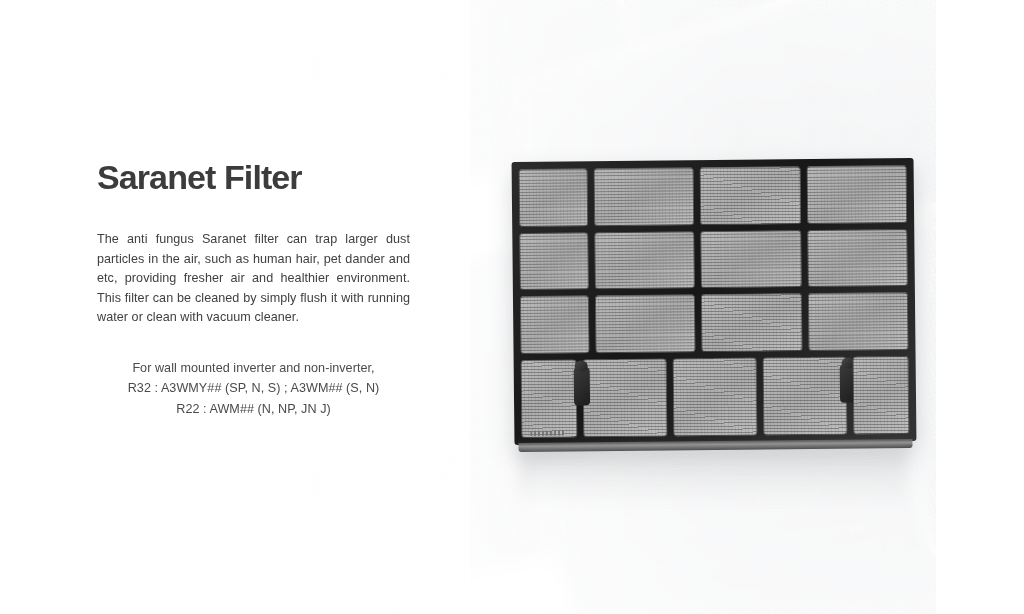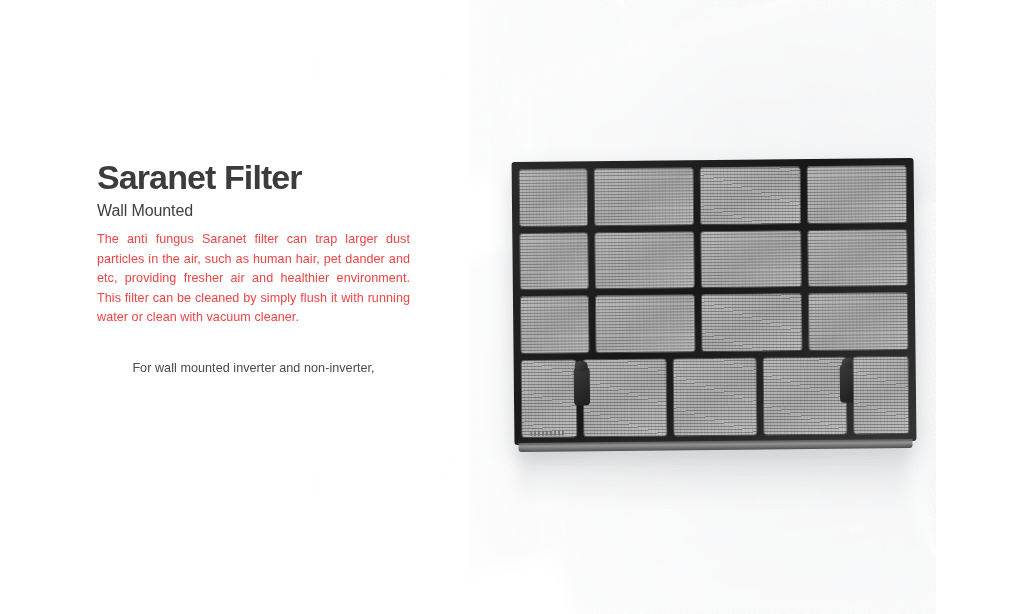--- a/index.html
+++ b/index.html
@@ -81,24 +81,24 @@
     line-height:1.12;
   }
   .subtitle {
     margin-top:6px;
     font-size:16px;
     font-weight:normal;
     color:#3e3e3e;
     letter-spacing:-.1px;
   }
   .desc {
-    margin-top:10px;
+    margin-top:34px;
     font-size:12.6px;
     line-height:19.6px;
-    color:#ef4444;
+    color:#404040;
     text-align:justify;
     letter-spacing:.05px;
   }
   .models {
     margin-top:30px;
     font-size:12.6px;
     line-height:20.4px;
     color:#4a4a4a;
     letter-spacing:.05px;
   }
@@ -193,24 +193,25 @@
     <div class="plate p5"></div>
     <div class="plate p6"></div>
     <div class="photo-blur"></div>
     <div class="photo-wash"></div>
   </div>
   <div class="left-fade"></div>
   <div class="vignette"></div>
 
   <div class="content">
     <h1 class="title">Saranet Filter</h1>
-    <div class="subtitle">Wall Mounted</div>
     <p class="desc">The anti fungus Saranet filter can trap larger dust particles in the air, such as human hair, pet dander and etc, providing fresher air and healthier environment. This filter can be cleaned by simply flush it with running water or clean with vacuum cleaner.</p>
     <div class="models">
       <div>For wall mounted inverter and non-inverter,</div>
+      <div>R32 : A3WMY## (SP, N, S) ; A3WM## (S, N)</div>
+      <div>R22 : AWM## (N, NP, JN J)</div>
     </div>
   </div>
 
   <div class="product">
     <div class="filter-frame">
 
       <div class="filter-row">
         <div class="cell"></div>
         <div class="cell wide"></div>
         <div class="cell wide"></div>

